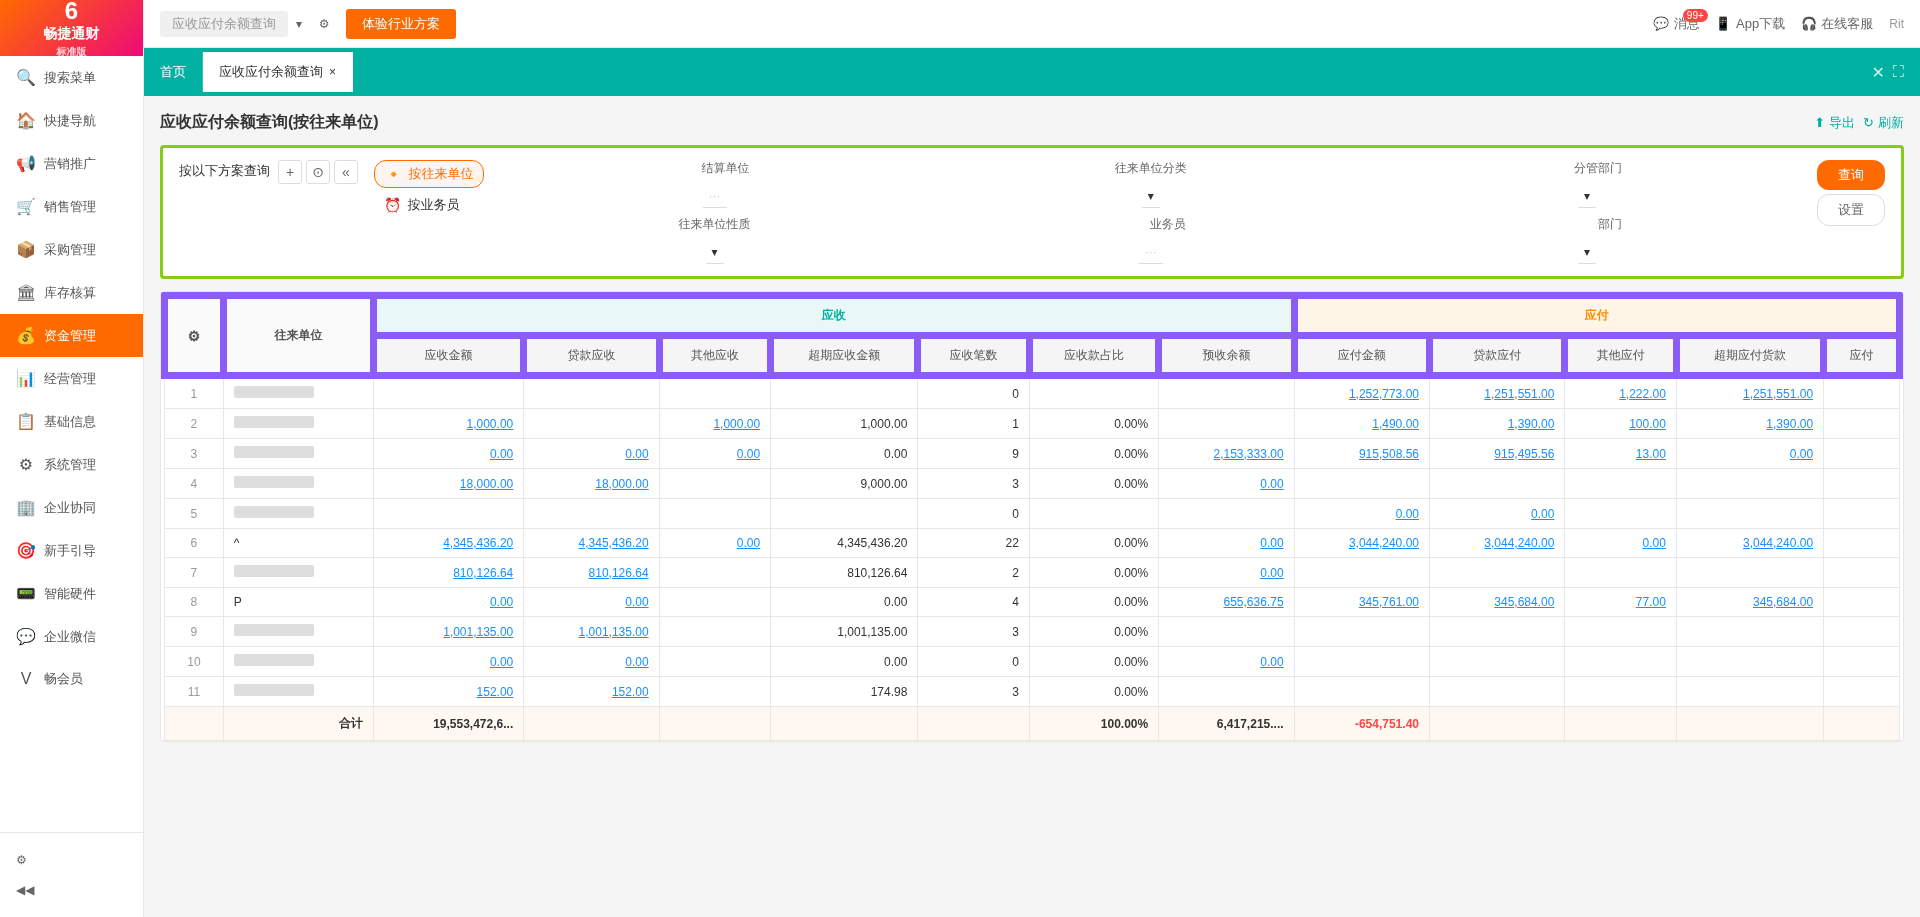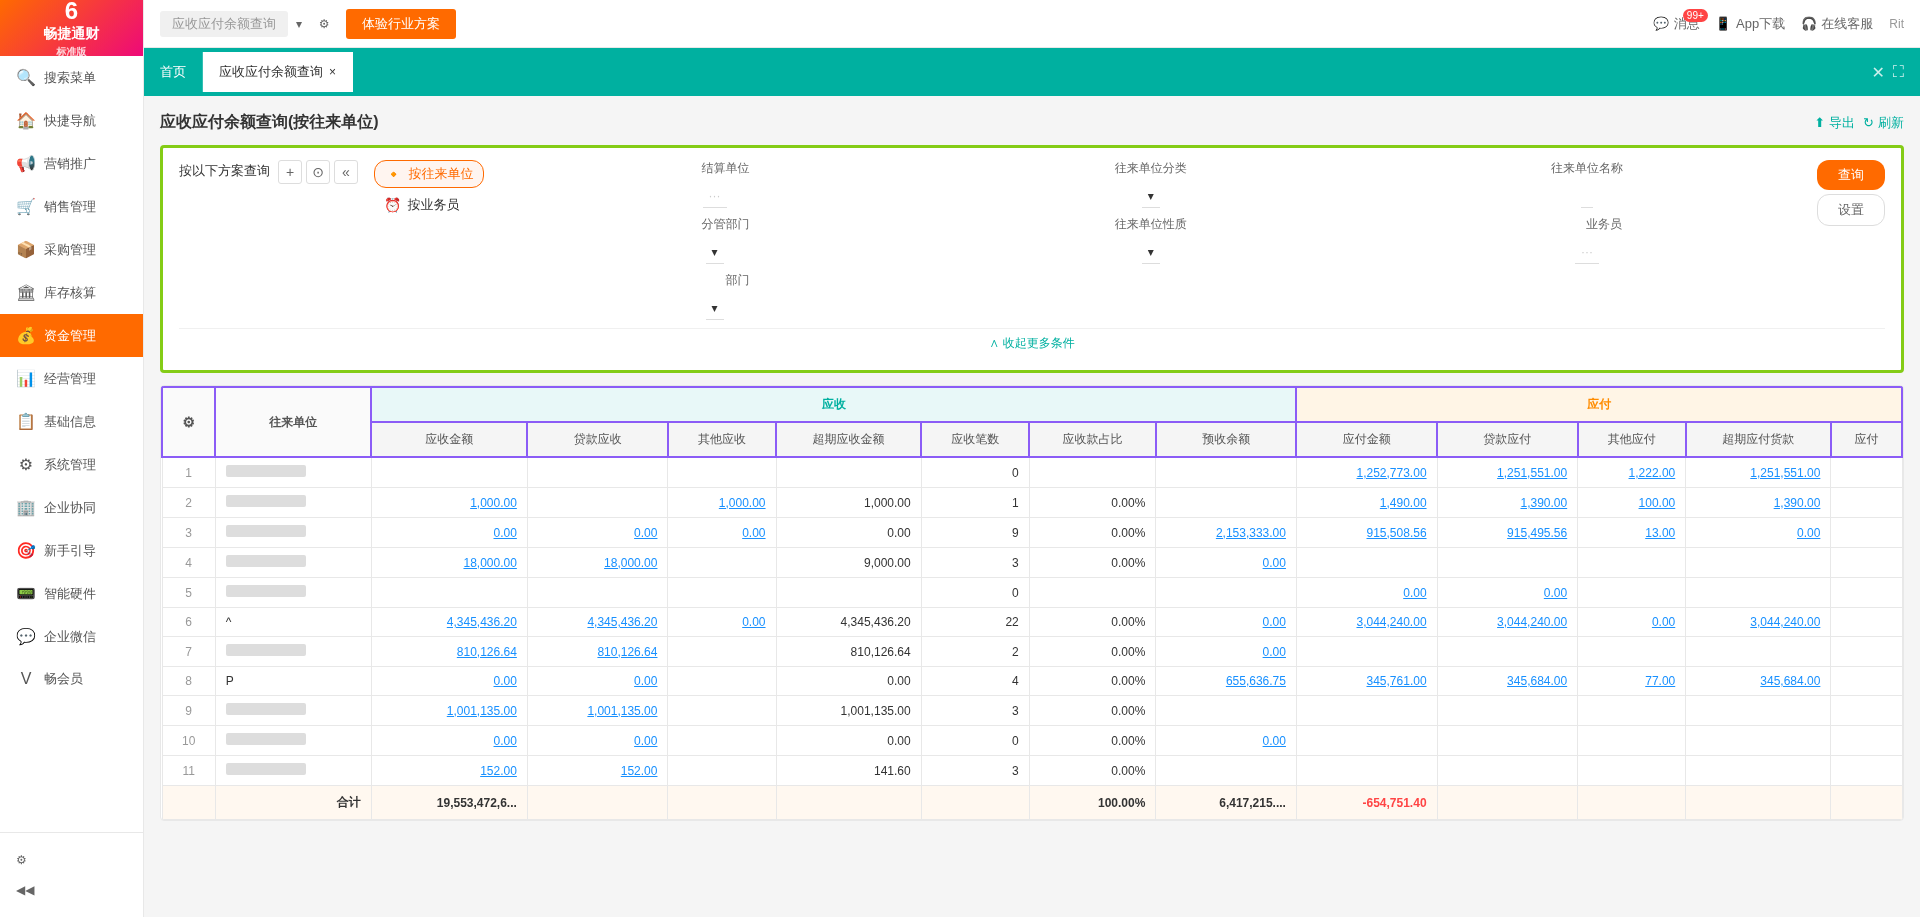--- a/index.html
+++ b/index.html
@@ -68,21 +68,21 @@
 
     
     .query-btns { display: flex; flex-direction: column; gap: 4px; }
     .query-btn { padding: 6px 20px; border-radius: 12px; border: none; cursor: pointer; font-size: 13px; }
     .query-btn.primary { background: #ff6a00; color: #fff; }
     .query-btn.secondary { background: #fff; border: 1px solid #ddd; color: #666; }
 
     
     .data-table-wrapper { background: #fff; border: 1px solid #e8e8e8; border-radius: 4px; overflow: auto; }
     table { width: 100%; border-collapse: collapse; font-size: 12px; }
-    thead tr th { background: #f5f5f5; padding: 8px 10px; text-align: center; border: 2px solid #8b5cf6; font-weight: normal; color: #555; white-space: nowrap; position: sticky; top: 0; z-index: 2; }
+    thead tr th { background: #f5f5f5; padding: 8px 10px; text-align: center; border: 7px solid #8b5cf6; font-weight: normal; color: #555; white-space: nowrap; position: sticky; top: 0; z-index: 2; }
     thead tr:first-child th { background: #fafafa; font-weight: bold; }
     tbody tr td { padding: 7px 10px; border: 1px solid #e8e8e8; text-align: right; color: #333; white-space: nowrap; }
     tbody tr td:first-child { text-align: center; color: #999; }
     tbody tr td:nth-child(2) { text-align: left; }
     .td-link { color: #1890ff; text-decoration: underline; cursor: pointer; }
     tfoot tr td { background: #fff8f0; font-weight: bold; padding: 8px 10px; border: 1px solid #e8e8e8; text-align: right; }
     tfoot tr td:first-child { text-align: left; }
     .negative { color: #ff4444; }
     .settings-icon { cursor: pointer; font-size: 14px; }
 
@@ -256,24 +256,20 @@
               </div>
             </div>
             <div class="filter-row">
               <span class="filter-field-label">往来单位分类</span>
               <div class="filter-field-select">
                 <span></span>
                   <span>▾</span>
               </div>
             </div>
             <div class="filter-row">
-              <span class="filter-field-label">往来单位名称</span>
-              <div class="filter-field-input"></div>
-            </div>
-            <div class="filter-row">
               <span class="filter-field-label">分管部门</span>
               <div class="filter-field-select">
                 <span></span>
                   <span>▾</span>
               </div>
             </div>
             <div class="filter-row">
               <span class="filter-field-label">往来单位性质</span>
               <div class="filter-field-select">
                 <span></span>
@@ -293,21 +289,20 @@
                   <span>▾</span>
               </div>
             </div>
           </div>
         </div>
         <div class="query-btns">
           <button class="query-btn primary">查询</button>
           <button class="query-btn secondary">设置</button>
         </div>
       </div>
-      <div class="filter-more">∧ 收起更多条件</div>
     </div>
 
     <div class="data-table-wrapper">
       <table>
         <thead>
           <tr>
             <th rowspan="2"><span class="settings-icon">⚙</span></th>
             <th rowspan="2">往来单位</th>
             <th colspan="7" style="background:#e8f8f8; color:#00b0a0;">应收</th>
             <th colspan="6" style="background:#fff5e6; color:#ff8c00;">应付</th>
@@ -487,21 +482,21 @@
               <td></td>
               <td></td>
               <td></td>
             </tr>
             <tr>
               <td>11</td>
               <td><span style="display:inline-block;width:80px;height:12px;background:#ddd;border-radius:2px;"></span></td>
               <td><span class="td-link">152.00</span></td>
               <td><span class="td-link">152.00</span></td>
               <td></td>
-              <td>141.60</td>
+              <td>174.98</td>
               <td>3</td>
               <td>0.00%</td>
               <td></td>
               <td></td>
               <td></td>
               <td></td>
               <td></td>
               <td></td>
             </tr>
           </tbody>

